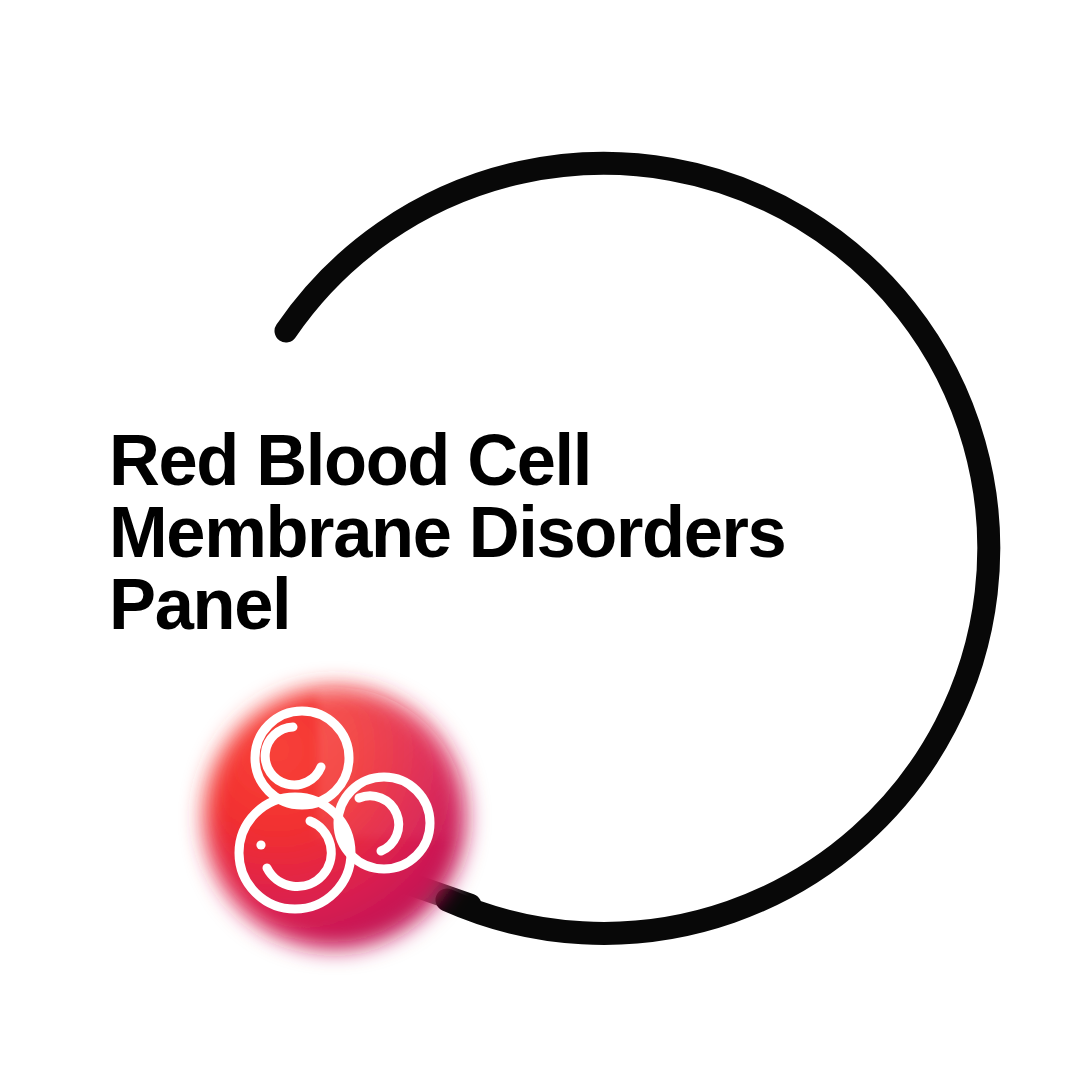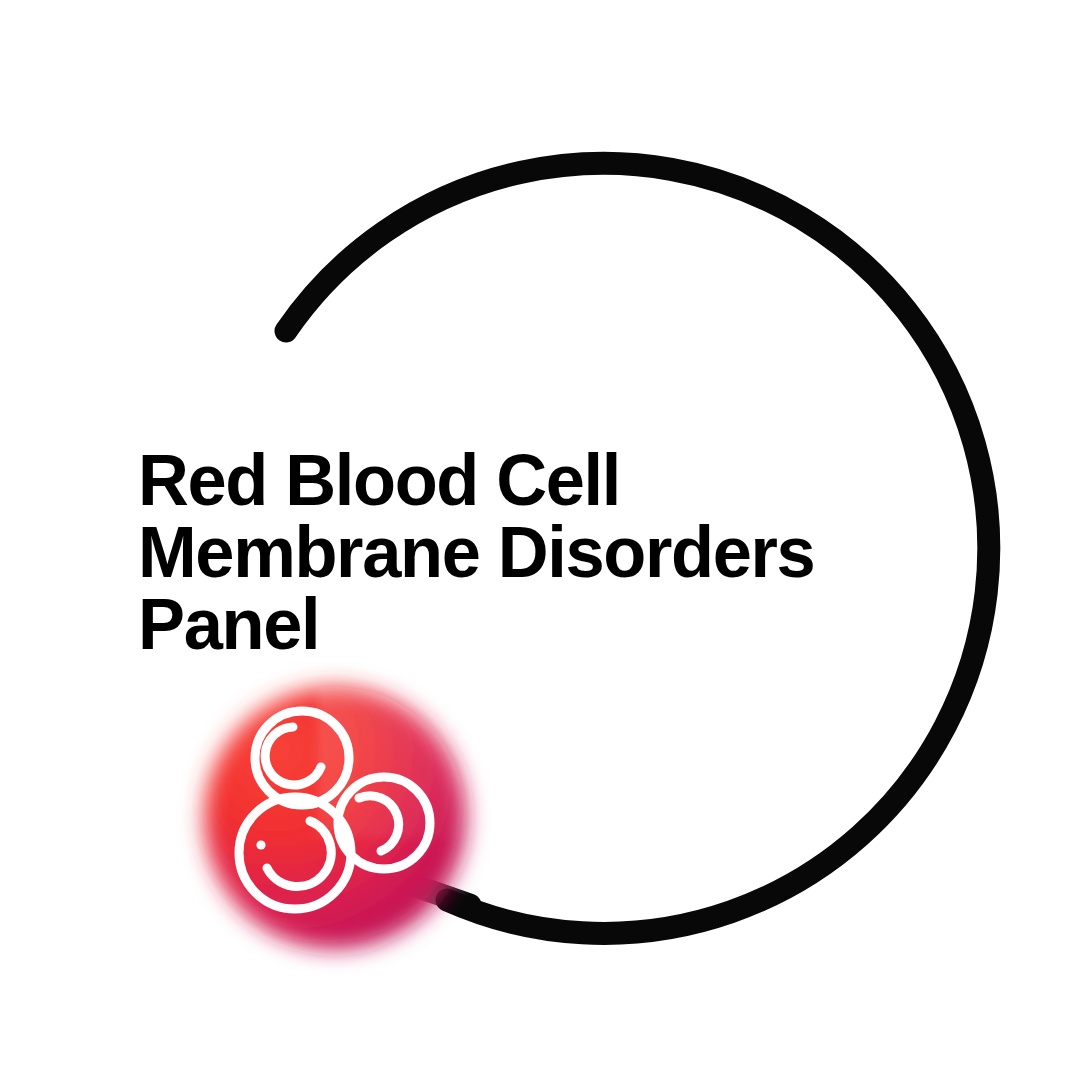--- a/index.html
+++ b/index.html
@@ -30,24 +30,23 @@
     top: 0;
     width: 1080px;
     height: 1080px;
     pointer-events: none;
   }
 
   
   .title-block {
     position: absolute;
     left: 109px;
-    top: 444px;
+    top: 424px;
     width: 760px;
     z-index: 5;
-    margin-left: 29px;
   }
   .title-line {
     font-family: "Liberation Sans", sans-serif;
     font-weight: bold;
     font-size: 73px;
     line-height: 72px;
     letter-spacing: -1.4px;
     color: #000000;
     white-space: nowrap;
     transform: scaleX(0.965);

